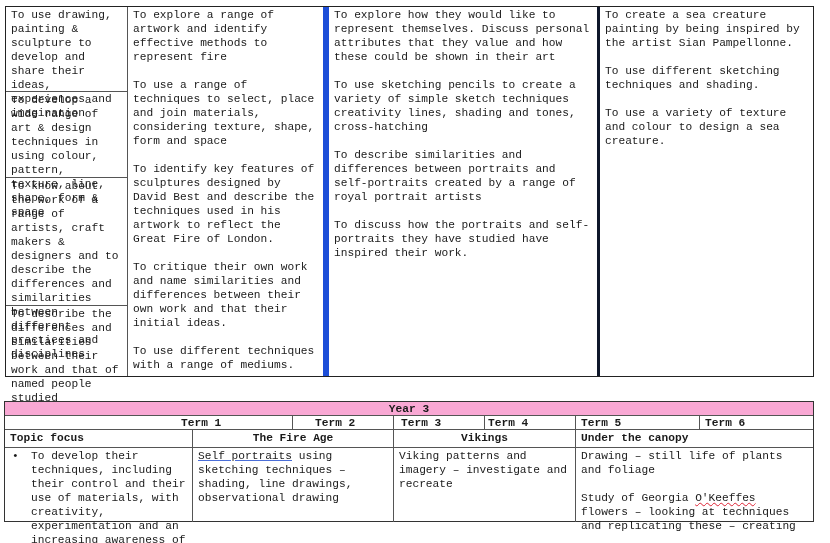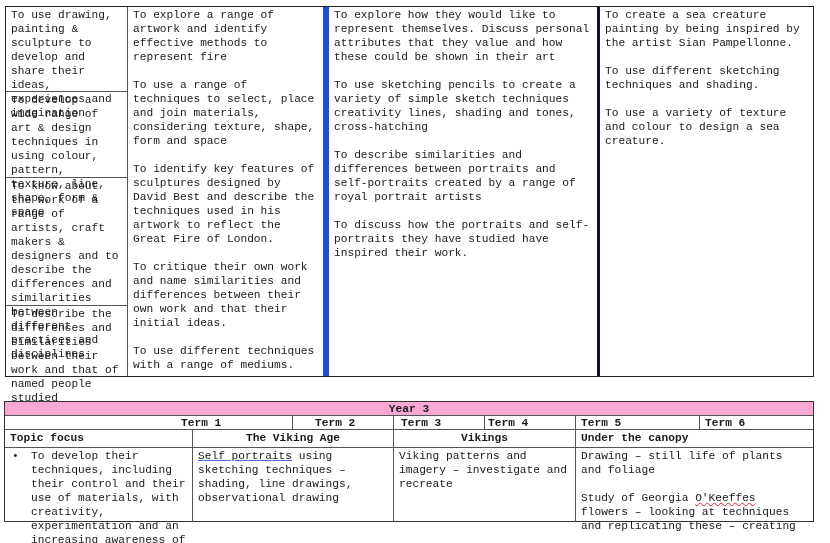--- a/index.html
+++ b/index.html
@@ -79,21 +79,21 @@
     <div class="cell" style="left:171px;width:117px;">Term 1</div>
     <div class="cell" style="left:305px;width:84px;">Term 2</div>
     <div class="cell" style="left:391px;width:89px;">Term 3</div>
     <div class="cell" style="left:478px;width:93px;">Term 4</div>
     <div class="cell" style="left:571px;width:124px;">Term 5</div>
     <div class="cell noborder" style="left:695px;width:113px;">Term 6</div>
   </div>
 
   <div class="row topic">
     <div class="cell" style="left:0;width:188px;">Topic focus</div>
-    <div class="cell center" style="left:188px;width:201px;">The Viking Age</div>
+    <div class="cell center" style="left:188px;width:201px;">The Fire Age</div>
     <div class="cell center" style="left:389px;width:182px;">Vikings</div>
     <div class="cell noborder" style="left:571px;width:237px;">Under the canopy</div>
   </div>
 
   <div class="row content">
     <div class="cell" style="left:0;width:188px;">
       <ul class="bullet-list">
         <li>
           <span class="dot">•</span>
           <span>To develop their techniques, including their control and their use of materials, with creativity, experimentation and an increasing awareness of</span>

